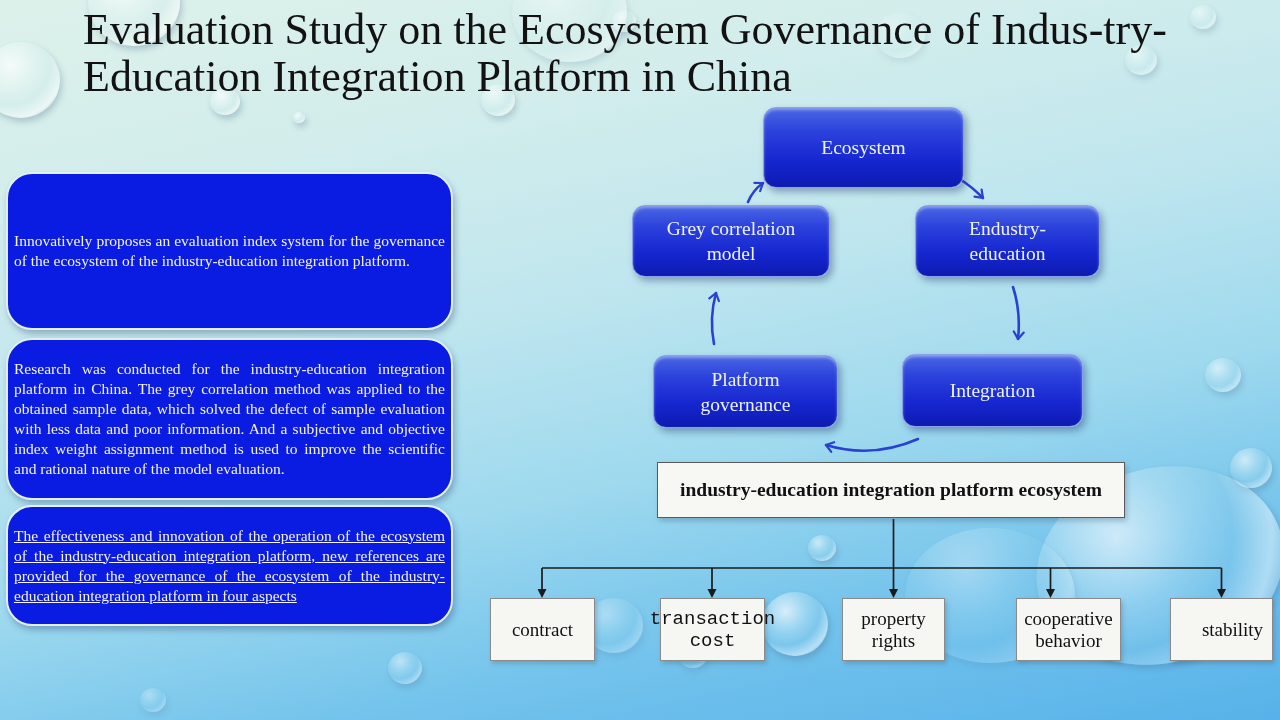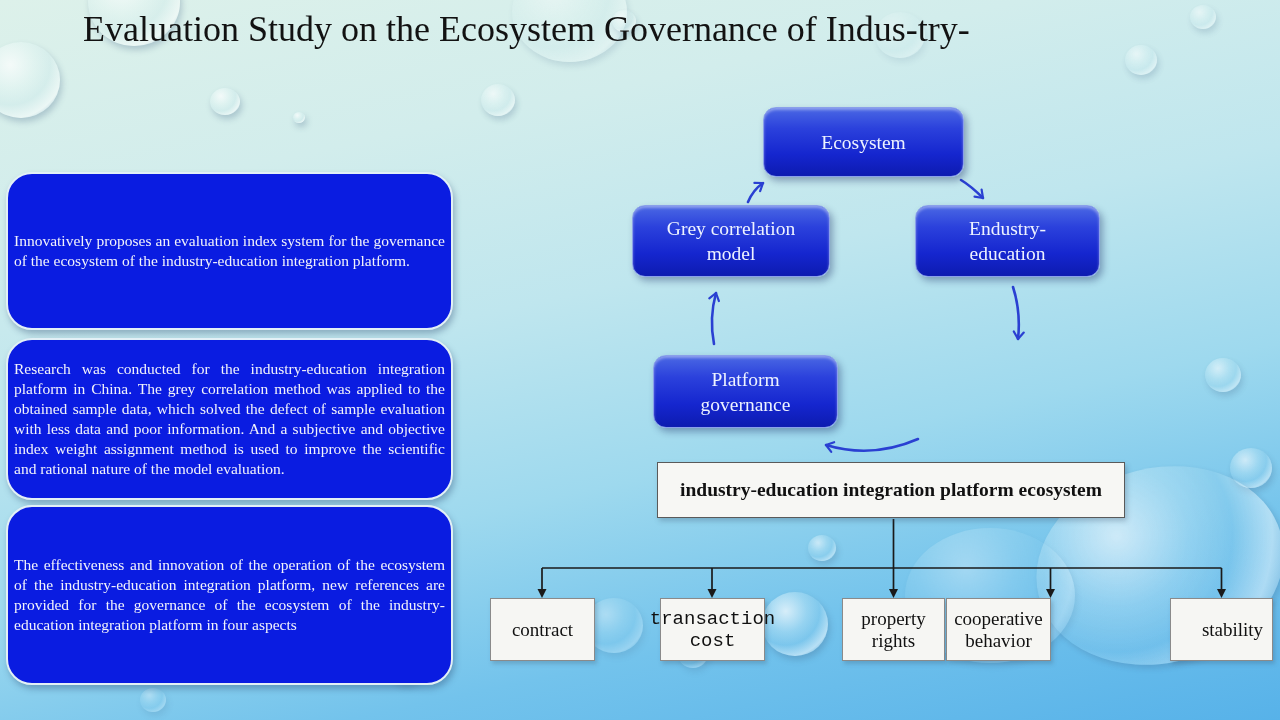--- a/index.html
+++ b/index.html
@@ -27,21 +27,21 @@
         rgba(130,170,200,0.38) 86%,
         rgba(255,255,255,0.45) 100%);
     box-shadow: 2px 4px 6px rgba(60,95,130,0.28);
     z-index: 1;
   }
 
   
   .title {
     position: absolute;
     left: 83px; top: 6px; width: 1120px;
-    font-size: 36px; line-height: 47px;
+    font-size: 44px; line-height: 47px;
     color: #121212;
     z-index: 4;
   }
 
   
   .panel {
     position: absolute;
     left: 6px; width: 447px;
     background: #0a1ce1;
     border: 2px solid #e2f0f6;
@@ -50,38 +50,38 @@
     color: #f2f3fb;
     font-size: 15.5px; line-height: 20px;
     text-align: justify;
     display: flex; align-items: center;
     padding: 0 6px;
     z-index: 4;
   }
   .panel p { margin: 0; width: 100%; }
   #panel-0 { top: 172px; height: 158px; }
   #panel-1 { top: 338px; height: 162px; }
-  #panel-2 { top: 505px; height: 180px; }
+  #panel-2 { top: 505px; height: 121px; text-decoration: underline; }
 
   
   .node {
     position: absolute;
     border-radius: 13px;
     background: linear-gradient(180deg,
       #4a68e4 0%, #2b41dc 30%, #1526cf 68%, #0d1bb0 100%);
     border: 1px solid #8aa0ea;
     box-shadow: inset 0 2px 3px rgba(255,255,255,0.38),
                 3px 4px 7px rgba(25,45,100,0.38);
     color: #eef3ff;
     display: flex; align-items: center; justify-content: center;
     text-align: center;
     font-size: 19.5px; line-height: 25px;
     z-index: 4;
   }
-  #node-ecosystem      { left: 763px; top: 107px; width: 201px; height: 70px; }
+  #node-ecosystem      { left: 763px; top: 107px; width: 201px; height: 81px; }
   #node-grey           { left: 632px; top: 205px; width: 198px; height: 72px; }
   #node-endustry       { left: 915px; top: 205px; width: 185px; height: 72px; }
   #node-platform       { left: 653px; top: 355px; width: 185px; height: 73px; }
   #node-integration    { left: 902px; top: 354px; width: 181px; height: 73px; }
   #node-grey span      { display:block; width: 165px; margin: 0 auto; }
   #node-endustry span  { display:block; width: 120px; margin: 0 auto; }
   #node-platform span  { display:block; width: 130px; margin: 0 auto; }
 
   
   .hub-bar {
@@ -105,21 +105,21 @@
     box-shadow: 2px 3px 4px rgba(55,80,105,0.25);
     display: flex; align-items: center; justify-content: center;
     text-align: center;
     font-size: 19px; line-height: 22px; color: #111;
     padding: 2px;
     z-index: 4;
   }
   #leaf-0 { left: 490px;  width: 105px; }
   #leaf-1 { left: 660px;  width: 105px; font-family: Liberation Mono, monospace; }
   #leaf-2 { left: 842px;  width: 103px; }
-  #leaf-3 { left: 946px;  width: 105px; }
+  #leaf-3 { left: 1016px;  width: 105px; }
   #leaf-4 { left: 1170px; width: 103px; padding-left: 24px; }
 
   
   .arrows {
     position: absolute; left: 0; top: 0;
     z-index: 3;
     pointer-events: none;
   }
 </style>
 </head>
@@ -145,20 +145,21 @@
     <div class="droplet" style="left:762px; top:592px; width:66px;  height:64px;"></div>
     <div class="droplet" style="left:808px; top:535px; width:28px;  height:26px; opacity:.8;"></div>
     <div class="droplet" style="left:585px; top:598px; width:58px;  height:55px; opacity:.5;"></div>
     <div class="droplet" style="left:678px; top:640px; width:30px;  height:28px; opacity:.55;"></div>
     <div class="droplet" style="left:388px; top:652px; width:34px;  height:32px; opacity:.7;"></div>
     <div class="droplet" style="left:140px; top:688px; width:26px;  height:24px; opacity:.5;"></div>
   </div>
 
   <div class="title">
     <div>Evaluation Study on the Ecosystem Governance of Indus-try-</div>
+    <div>Education Integration Platform in China</div>
   </div>
 
   <div class="panel" id="panel-0">
     <p>Innovatively proposes an evaluation index system for the governance of the ecosystem of the industry-education integration platform.</p>
   </div>
   <div class="panel" id="panel-1">
     <p>Research was conducted for the industry-education integration platform in China. The grey correlation method was applied to the obtained sample data, which solved the defect of sample evaluation with less data and poor information. And a subjective and objective index weight assignment method is used to improve the scientific and rational nature of the model evaluation.</p>
   </div>
   <div class="panel" id="panel-2">
     <p>The effectiveness and innovation of the operation of the ecosystem of the industry-education integration platform, new references are provided for the governance of the ecosystem of the industry-education integration platform in four aspects</p>
@@ -168,20 +169,23 @@
     <span>Ecosystem</span>
   </div>
   <div class="node" id="node-endustry">
     <span>Endustry-education</span>
   </div>
   <div class="node" id="node-grey">
     <span>Grey correlation model</span>
   </div>
   <div class="node" id="node-platform">
     <span>Platform governance</span>
+  </div>
+  <div class="node" id="node-integration">
+    <span>Integration</span>
   </div>
 
   <div class="hub-bar">
     <span>industry-education integration platform ecosystem</span>
   </div>
 
   <div class="leaf" id="leaf-0">
     <span>contract</span>
   </div>
   <div class="leaf" id="leaf-1">

